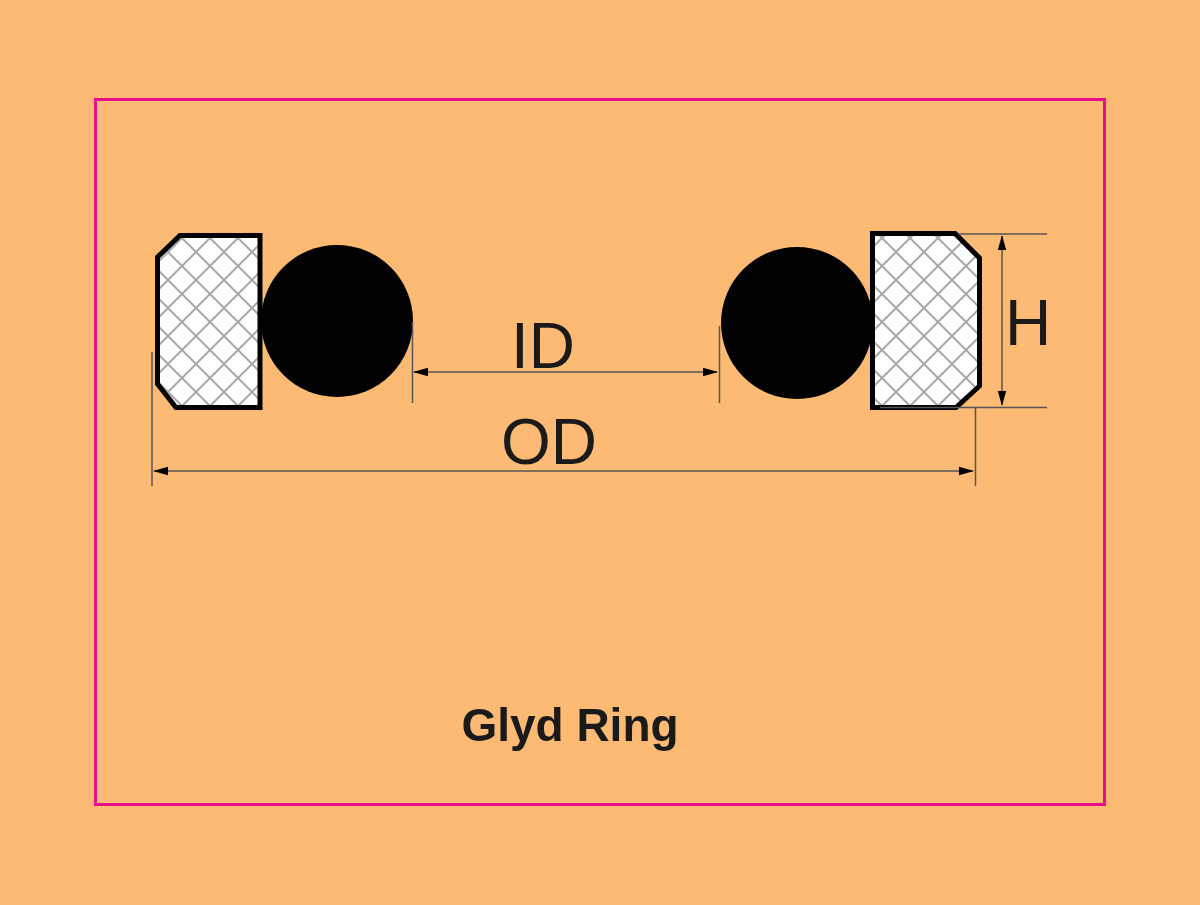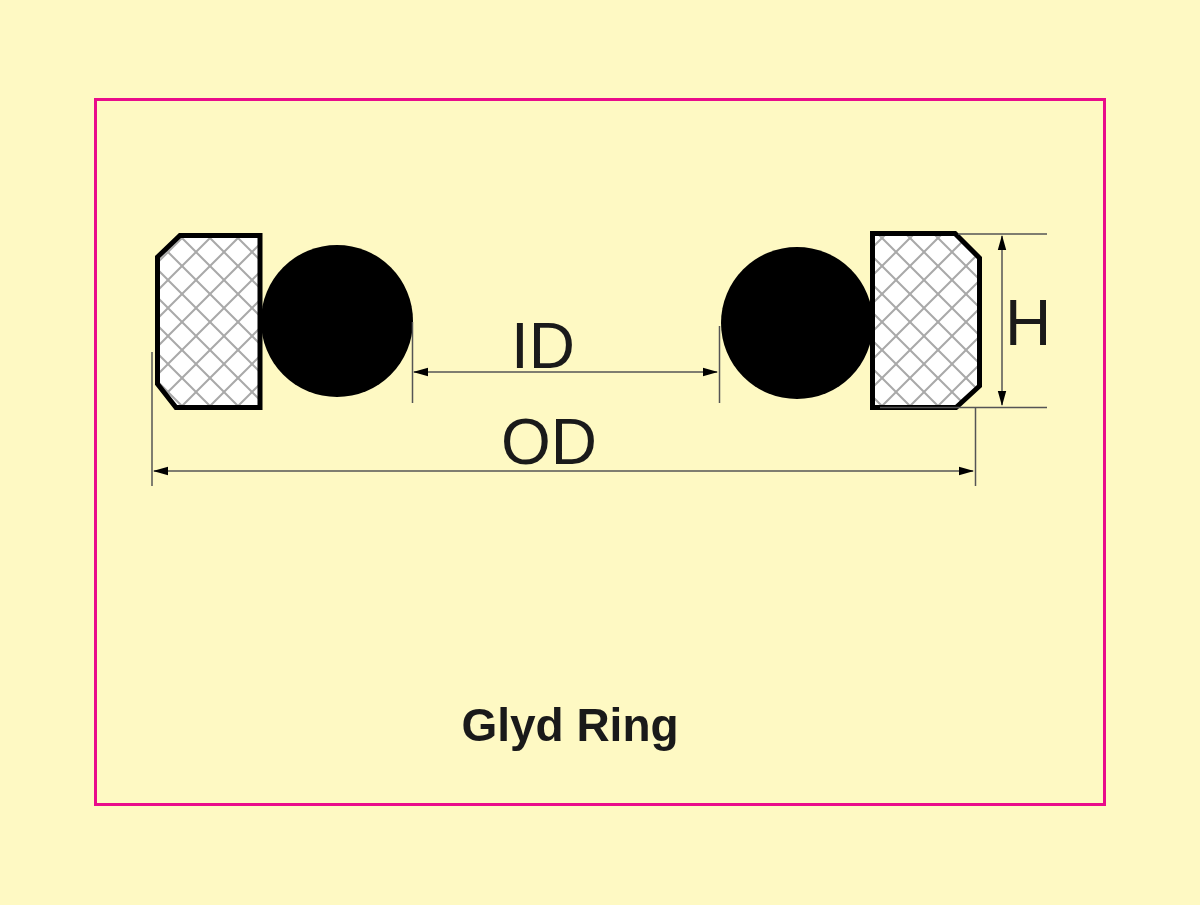--- a/index.html
+++ b/index.html
@@ -8,21 +8,21 @@
     width: 1200px;
     height: 905px;
     background: #ffffff;
     overflow: hidden;
     font-family: "Liberation Sans", sans-serif;
   }
   .stage {
     position: relative;
     width: 1200px;
     height: 905px;
-    background: #fef9c3;
+    background: #fdba74;
   }
   svg { display: block; }
   text { fill: #1a1a1a; }
   .dim-label {
     font-size: 64px;
     font-weight: 400;
     font-family: "Liberation Sans", sans-serif;
   }
   .title-label {
     font-size: 46px;

